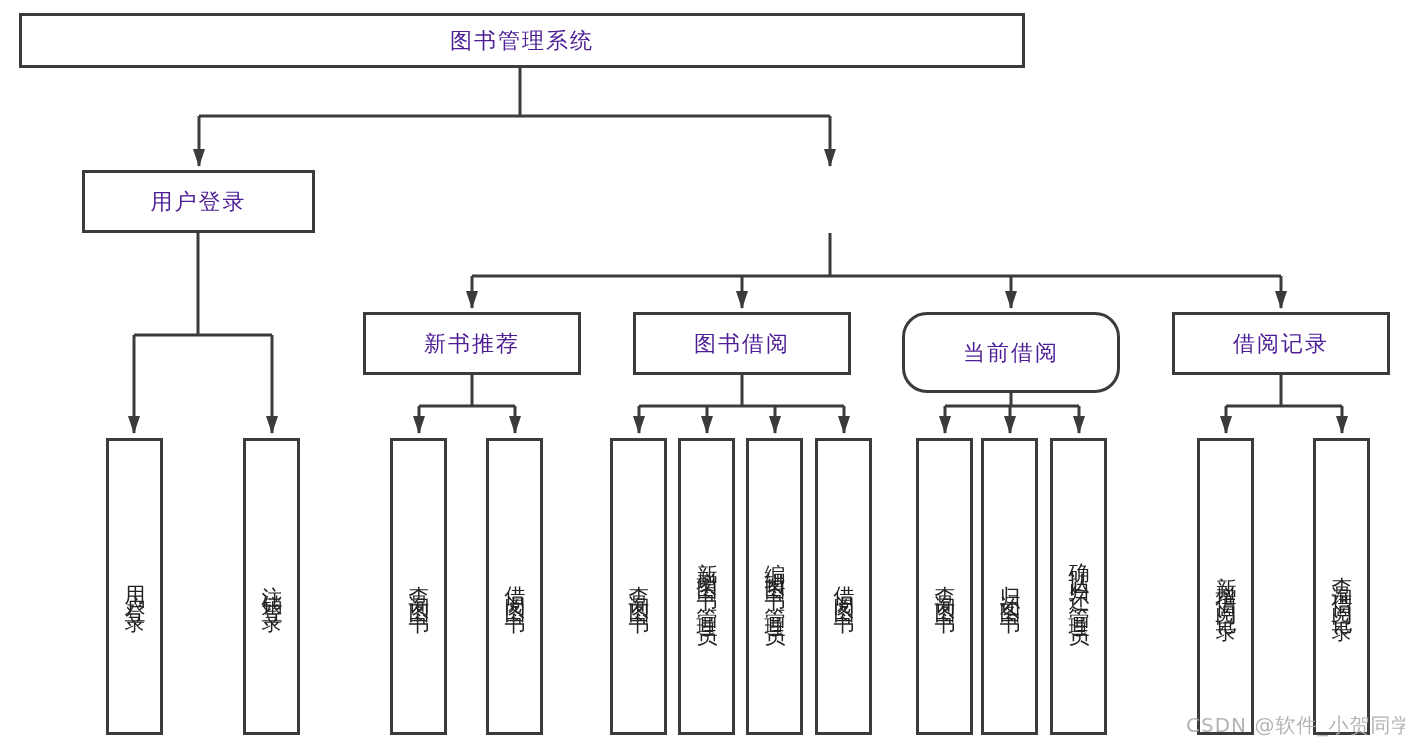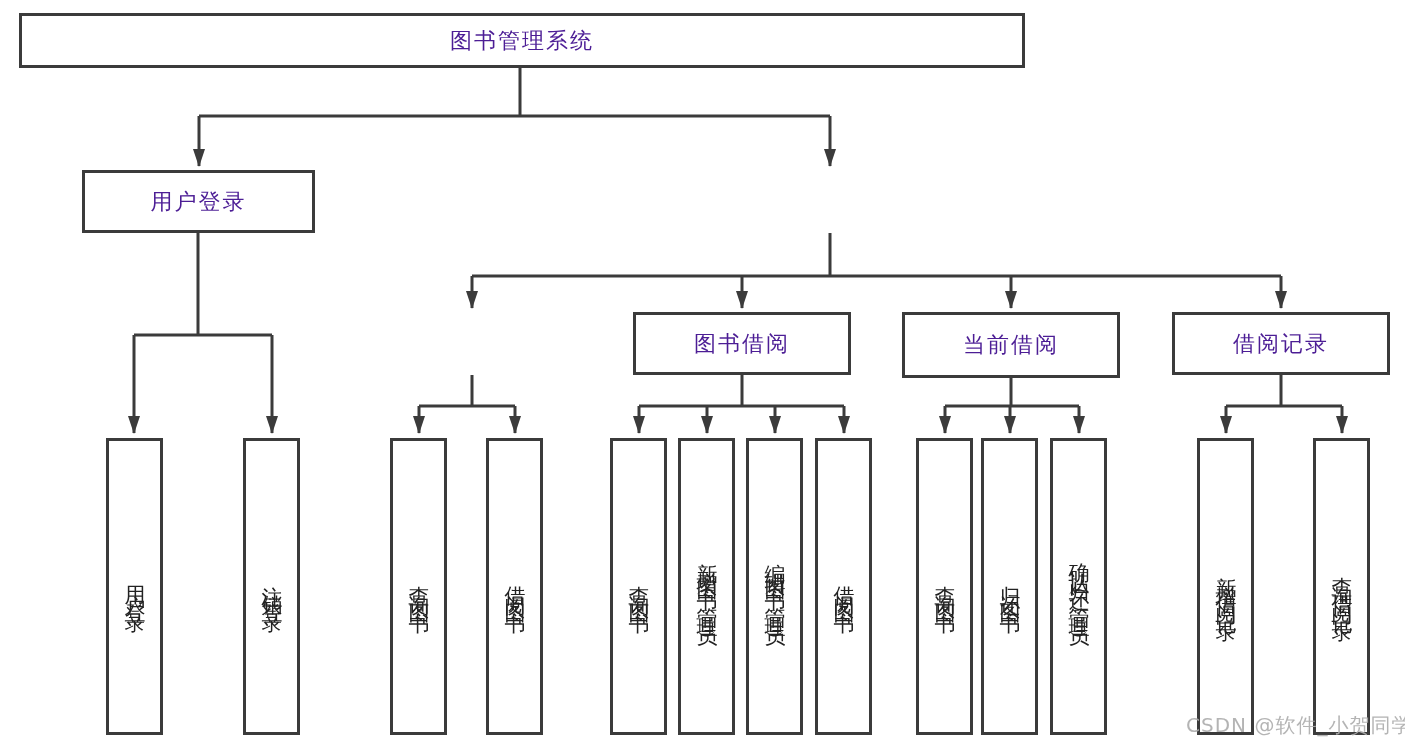--- a/index.html
+++ b/index.html
@@ -90,24 +90,27 @@
   </svg>
 
   <div class="box" style="left:19px; top:13px; width:1006px; height:55px;">
     <span class="hlabel">图书管理系统</span>
   </div>
 
   <div class="box" style="left:82px; top:170px; width:233px; height:63px;">
     <span class="hlabel">用户登录</span>
   </div>
 
+  <div class="box" style="left:363px; top:312px; width:218px; height:63px;">
+    <span class="hlabel">新书推荐</span>
+  </div>
   <div class="box" style="left:633px; top:312px; width:218px; height:63px;">
     <span class="hlabel">图书借阅</span>
   </div>
-  <div class="box" style="left:902px; top:312px; width:218px; height:66px;">
+  <div class="box" style="left:902px; top:312px; width:218px; height:81px;border-radius:25px;">
     <span class="hlabel">当前借阅</span>
   </div>
   <div class="box" style="left:1172px; top:312px; width:218px; height:63px;">
     <span class="hlabel">借阅记录</span>
   </div>
 
   <div class="box" style="left:106px; top:438px; width:57px; height:297px;">
     <span class="vlabel">用户登录</span>
   </div>
   <div class="box" style="left:243px; top:438px; width:57px; height:297px;">

